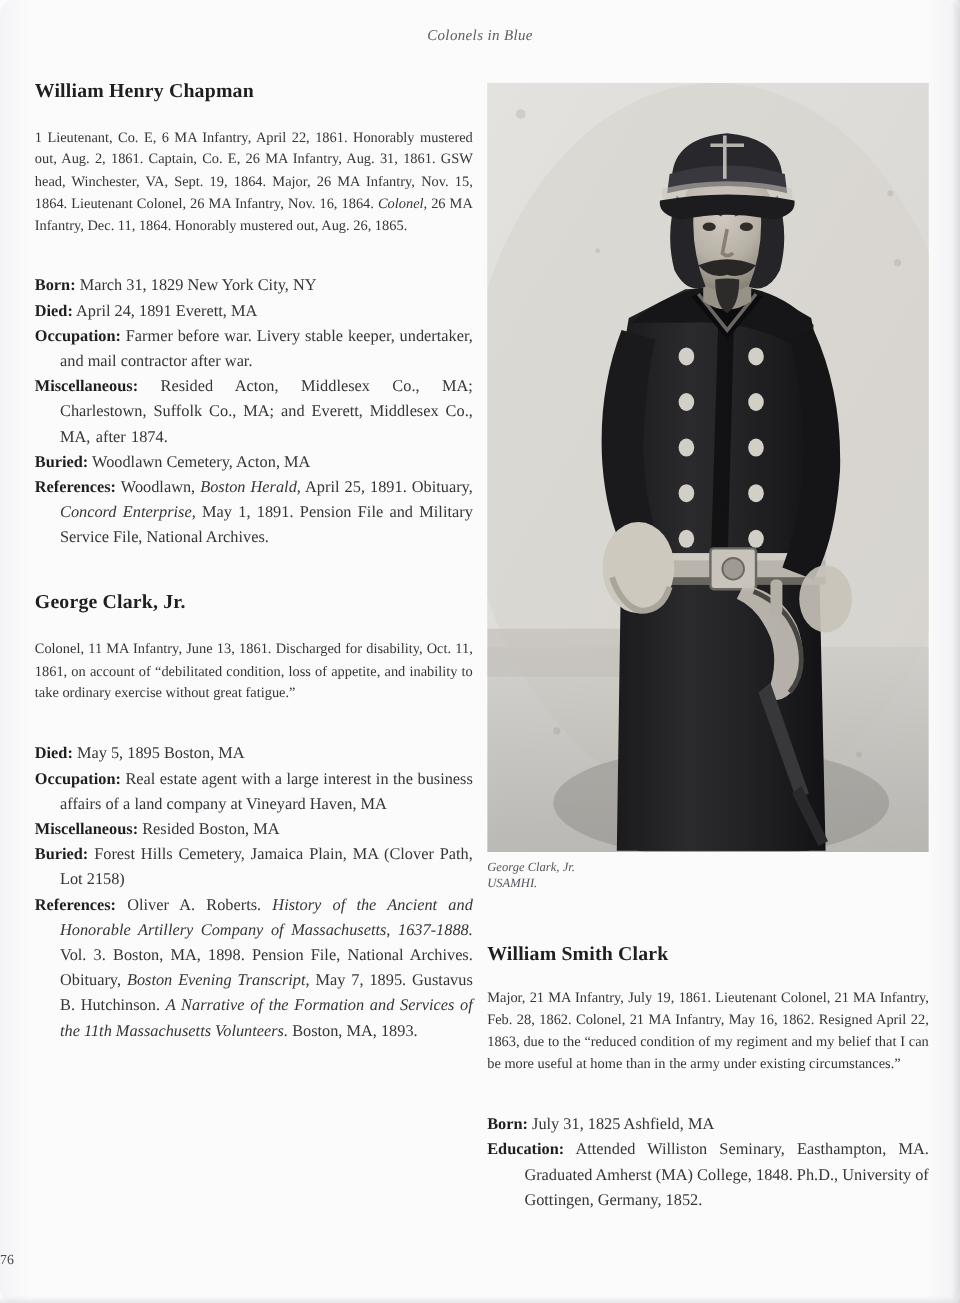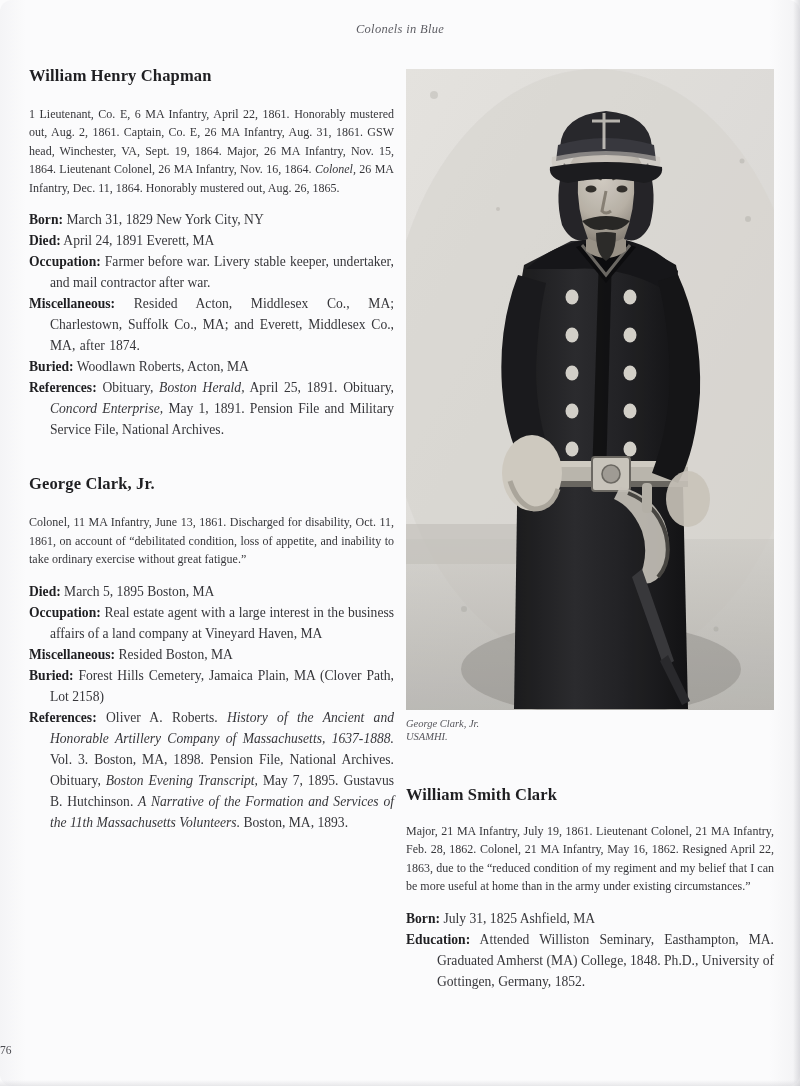--- a/index.html
+++ b/index.html
@@ -79,21 +79,21 @@
     font-size: 12px;
     line-height: 1.545;
     text-align: justify;
     color: #36363a;
     -webkit-hyphens: none;
     hyphens: none;
   }
   p.service em { font-style: italic; }
 
   .fields {
-    margin-top: 12px;
+    margin-top: 30px;
   }
   .field {
     font-size: 13.6px;
     line-height: 1.545;
     text-align: justify;
     color: #36363a;
     padding-left: 21px;
     text-indent: -21px;
     margin: 0;
   }
@@ -153,31 +153,31 @@
 
     <div class="entry">
       <h2 class="entry-name">William Henry Chapman</h2>
       <p class="service"><span>1 Lieutenant, Co. E, 6 MA Infantry, April 22, 1861. Honorably mustered out, Aug. 2, 1861. Captain, Co. E, 26 MA Infantry, Aug. 31, 1861. GSW head, Winchester, VA, Sept. 19, 1864. Major, 26 MA Infantry, Nov. 15, 1864. Lieutenant Colonel, 26 MA Infantry, Nov. 16, 1864. </span><em>Colonel,</em><span> 26 MA Infantry, Dec. 11, 1864. Honorably mustered out, Aug. 26, 1865.</span></p>
 
       <div class="fields">
         <p class="field"><span class="lbl">Born:</span><span> March 31, 1829 New York City, NY</span></p>
         <p class="field"><span class="lbl">Died:</span><span> April 24, 1891 Everett, MA</span></p>
         <p class="field"><span class="lbl">Occupation:</span><span> Farmer before war. Livery stable keeper, undertaker, and mail contractor after war.</span></p>
         <p class="field wide-spaced"><span class="lbl">Miscellaneous:</span><span> Resided Acton, Middlesex Co., MA; Charlestown, Suffolk Co., MA; and Everett, Middlesex Co., MA, after 1874.</span></p>
-        <p class="field"><span class="lbl">Buried:</span><span> Woodlawn Roberts, Acton, MA</span></p>
-        <p class="field"><span class="lbl">References:</span><span> Obituary, </span><em>Boston Herald,</em><span> April 25, 1891. Obituary, </span><em>Concord Enterprise,</em><span> May 1, 1891. Pension File and Military Service File, National Archives.</span></p>
+        <p class="field"><span class="lbl">Buried:</span><span> Woodlawn Cemetery, Acton, MA</span></p>
+        <p class="field"><span class="lbl">References:</span><span> Woodlawn, </span><em>Boston Herald,</em><span> April 25, 1891. Obituary, </span><em>Concord Enterprise,</em><span> May 1, 1891. Pension File and Military Service File, National Archives.</span></p>
       </div>
     </div>
 
     <div class="entry" style="margin-top:34px;">
       <h2 class="entry-name">George Clark, Jr.</h2>
       <p class="service"><span>Colonel, 11 MA Infantry, June 13, 1861. Discharged for disability, Oct. 11, 1861, on account of “debilitated condition, loss of appetite, and inability to take ordinary exercise without great fatigue.”</span></p>
 
       <div class="fields">
-        <p class="field"><span class="lbl">Died:</span><span> March 5, 1895 Boston, MA</span></p>
+        <p class="field"><span class="lbl">Died:</span><span> May 5, 1895 Boston, MA</span></p>
         <p class="field"><span class="lbl">Occupation:</span><span> Real estate agent with a large interest in the business affairs of a land company at Vineyard Haven, MA</span></p>
         <p class="field"><span class="lbl">Miscellaneous:</span><span> Resided Boston, MA</span></p>
         <p class="field"><span class="lbl">Buried:</span><span> Forest Hills Cemetery, Jamaica Plain, MA (Clover Path, Lot 2158)</span></p>
         <p class="field"><span class="lbl">References:</span><span> Oliver A. Roberts. </span><em>History of the Ancient and Honorable Artillery Company of Massachusetts, 1637-1888.</em><span> Vol. 3. Boston, MA, 1898. Pension File, National Archives. Obituary, </span><em>Boston Evening Transcript,</em><span> May 7, 1895. Gustavus B. Hutchinson. </span><em>A Narrative of the Formation and Services of the 11th Massachusetts Volunteers.</em><span> Boston, MA, 1893.</span></p>
       </div>
     </div>
 
   </div>
 
   <div class="photo-wrap">

